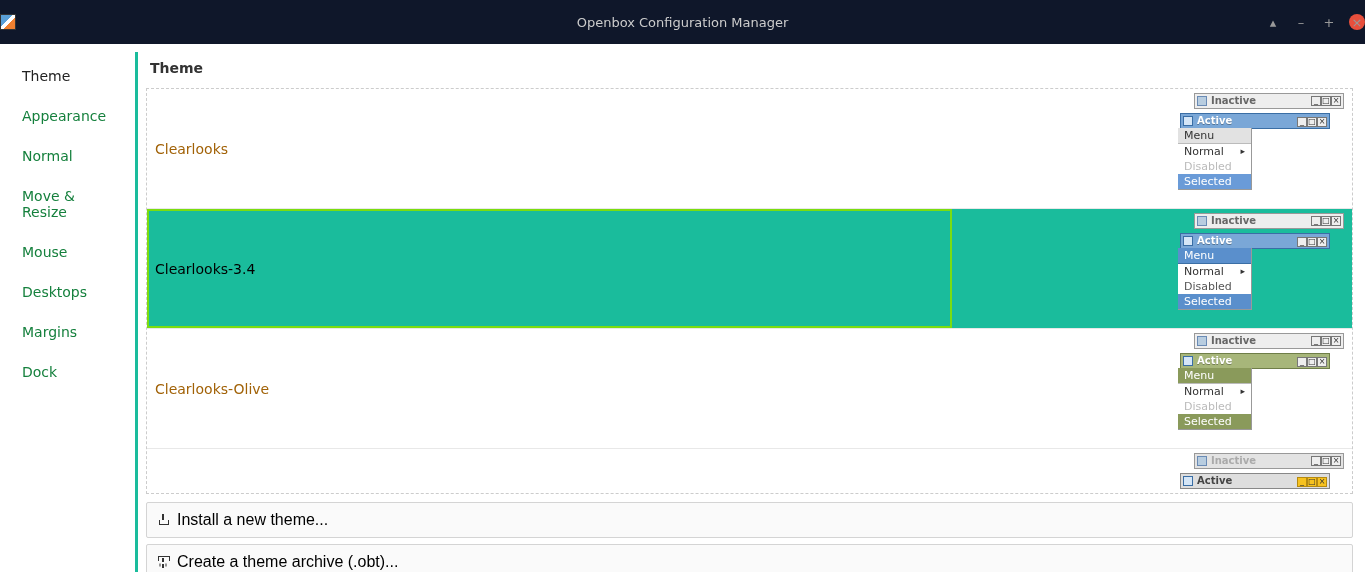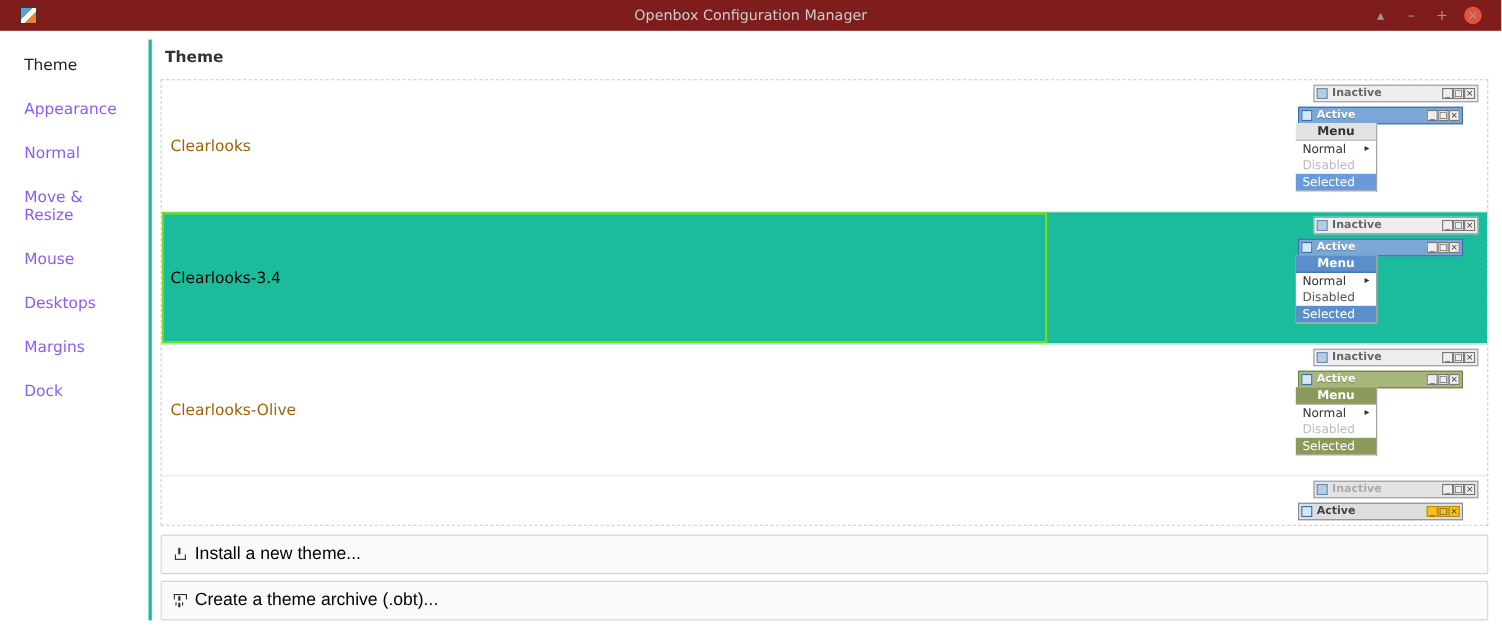--- a/index.html
+++ b/index.html
@@ -8,26 +8,26 @@
     font-size: 13px;
     background: #fff;
     color: #333;
     width: 1365px;
     height: 572px;
     overflow: hidden;
   }
 
   
   .titlebar {
-    height: 28px;
-    background: #7f1d1d;
+    height: 44px;
+    background: #0f172a;
     color: #ccc;
     display: flex;
     align-items: center;
-    padding: 0 18px;
+    padding: 0 0;
     position: relative;
   }
   .titlebar .app-icon {
     width: 16px; height: 16px;
     background: linear-gradient(135deg,#5aa0d8 40%,#ffffff 40%,#ffffff 60%,#f08030 60%);
     border: 1px solid #333;
   }
   .titlebar .title {
     position: absolute;
     left: 0; right: 0;
@@ -60,21 +60,21 @@
   
   .sidebar {
     width: 130px;
     border-right: 3px solid #1abc9c;
     display: flex;
     flex-direction: column;
     padding: 4px 0;
   }
   .sidebar .nav-item {
     padding: 12px 14px;
-    color: #8b5cf6;
+    color: #15803d;
     cursor: pointer;
     font-size: 14px;
   }
   .sidebar .nav-item.active {
     color: #222;
     font-weight: 500;
   }
 
   
   .content {
@@ -170,21 +170,21 @@
     margin-left: -16px;
     margin-top: -1px;
     border-right: 1px solid #999;
     border-bottom: 1px solid #999;
     width: 74px;
     background:#fff;
     font-size: 11px;
   }
   .pv-menu .m-title {
     background: #e2e2e2; border-bottom:1px solid #bbb;
-    padding: 2px 6px; text-align:center;font-weight:bold;
+    padding: 2px 6px; text-align:left;
   }
   .pv-menu .m-item {
     padding: 2px 6px;
     display: flex; justify-content: space-between; align-items:center;
   }
   .pv-menu .m-item.disabled { color:#bbb; }
   .pv-menu .m-item.sel { background:#6a9bd8; color:#fff; }
   .pv-menu .m-item .arr { font-size:9px; }
 
   

